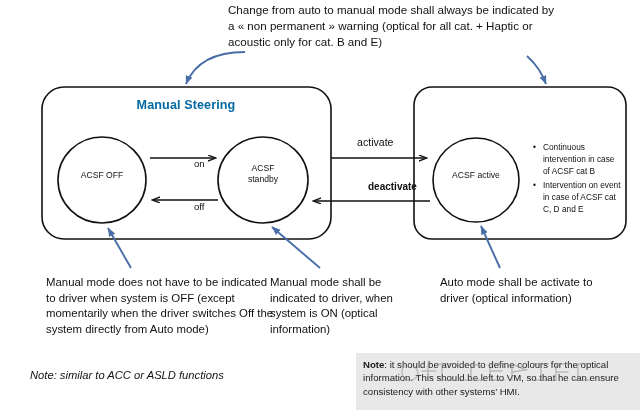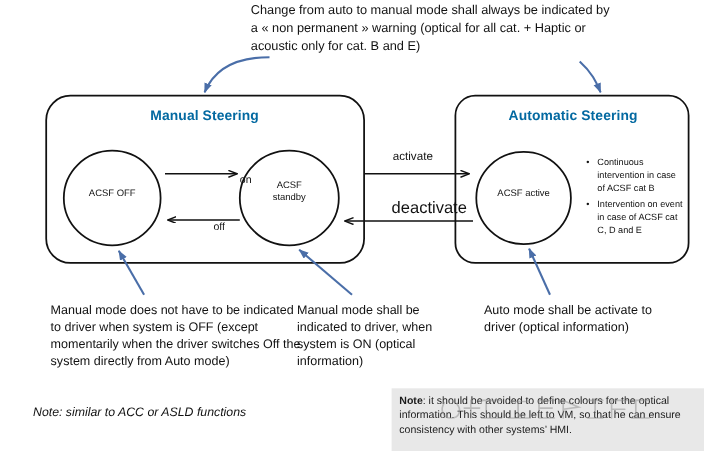--- a/index.html
+++ b/index.html
@@ -55,24 +55,24 @@
     line-height: 11px;
   }
   #acsf-off-label     { left: 63px;  top: 170px; width: 78px; }
   #acsf-standby-label { left: 228px; top: 163px; width: 70px; }
   #acsf-active-label  { left: 436px; top: 170px; width: 80px; }
 
   .edge-label {
     font-size: 9.6px;
     color: #111111;
   }
-  #label-on         { left: 194px; top: 158px; margin-left: 24px; }
+  #label-on         { left: 194px; top: 158px; }
   #label-off        { left: 194px; top: 201px; }
   #label-activate   { left: 357px; top: 136px; font-size: 10.6px; }
-  #label-deactivate { left: 356px; top: 181px; font-size: 15px; }
+  #label-deactivate { left: 368px; top: 181px; font-size: 10px; font-weight: bold; }
 
   .bullets {
     left: 524px; top: 133px;
     width: 106px;
     font-size: 8.3px;
     line-height: 12.2px;
     color: #111111;
   }
   .bullets ul { margin: 8px; padding-left: 11px; list-style: none; }
   .bullets li { margin: 0 0 1px 0; position: relative; }
@@ -162,21 +162,20 @@
     <path d="M131,268 L108,228" fill="none" stroke="#4a6ea8" stroke-width="1.9" marker-end="url(#ah-blue)"></path>
 
     <path d="M320,268 L272,227" fill="none" stroke="#4a6ea8" stroke-width="1.9" marker-end="url(#ah-blue)"></path>
 
     <path d="M500,268 L481,226" fill="none" stroke="#4a6ea8" stroke-width="1.9" marker-end="url(#ah-blue)"></path>
   </svg>
 
   <div class="abs top-note">Change from auto to manual mode shall always be indicated by a « non permanent » warning (optical for all cat. + Haptic or acoustic only for cat. B and E)</div>
 
   <div class="abs state-title" id="manual-title">Manual Steering</div>
-  <div class="abs state-title" id="auto-title">Automatic Steering</div>
 
   <div class="abs circle-label" id="acsf-off-label">ACSF OFF</div>
   <div class="abs circle-label" id="acsf-standby-label"><span>ACSF<br>standby</span></div>
   <div class="abs circle-label" id="acsf-active-label">ACSF active</div>
 
   <div class="abs edge-label" id="label-on">on</div>
   <div class="abs edge-label" id="label-off">off</div>
   <div class="abs edge-label" id="label-activate">activate</div>
   <div class="abs edge-label" id="label-deactivate">deactivate</div>
 

